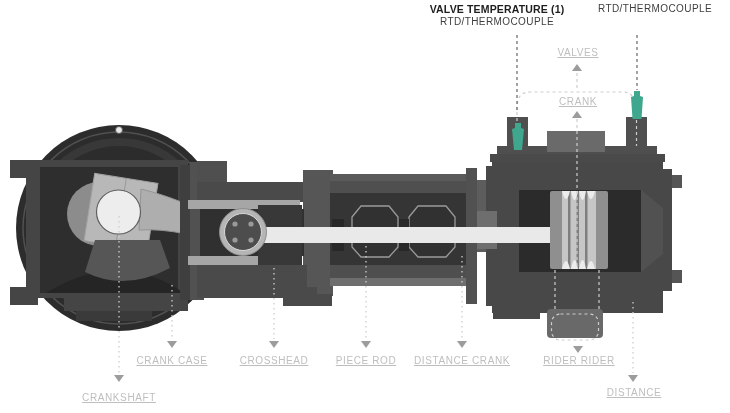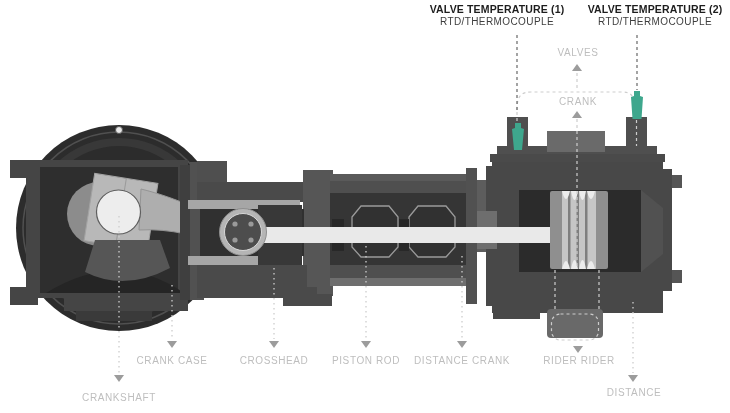--- a/index.html
+++ b/index.html
@@ -5,21 +5,21 @@
   html,body{margin:0;padding:0;background:#fff;}
   .stage{
     position:relative;width:730px;height:413px;overflow:hidden;
     background:var(--background,#fff);
     font-family:"Liberation Sans",sans-serif;
   }
   .stage svg{position:absolute;left:0;top:0;}
   .lbl{
     position:absolute;transform:translateX(-50%);
     font-size:10px;line-height:12px;letter-spacing:.06em;
-    color:var(--label-gray,#bebebe);white-space:nowrap;
+    color:var(--label-gray,#bebebe);white-space:nowrap;text-decoration:underline;
   }
   .anno{
     position:absolute;transform:translateX(-50%);
     text-align:center;white-space:nowrap;
   }
   .anno .t{
     font-size:10.5px;line-height:13px;font-weight:bold;
     letter-spacing:.015em;color:var(--title-dark,#1d1d1d);
   }
   .anno .s{
@@ -195,26 +195,25 @@
     <g>
       <polygon class="sensor" points="634,91 640,91 640,96 643,97 641.5,119 632.5,119 631,97 634,96"></polygon>
     </g>
   </svg>
 
   <div class="anno" style="left:497px;top:3px">
     <div class="t">VALVE TEMPERATURE (1)</div>
     <div class="s">RTD/THERMOCOUPLE</div>
   </div>
   <div class="anno" style="left:655px;top:3px">
-    <div class="t">VALVE TEMPERATURE (2)</div>
     <div class="s">RTD/THERMOCOUPLE</div>
   </div>
 
   <div class="lbl" style="left:578px;top:47px">VALVES</div>
   <div class="lbl" style="left:578px;top:96px">CRANK</div>
   <div class="lbl" style="left:119px;top:392px">CRANKSHAFT</div>
   <div class="lbl" style="left:172px;top:355px">CRANK CASE</div>
   <div class="lbl" style="left:274px;top:355px">CROSSHEAD</div>
-  <div class="lbl" style="left:366px;top:355px">PISTON ROD</div>
+  <div class="lbl" style="left:366px;top:355px">PIECE ROD</div>
   <div class="lbl" style="left:462px;top:355px">DISTANCE CRANK</div>
   <div class="lbl" style="left:579px;top:355px">RIDER RIDER</div>
   <div class="lbl" style="left:634px;top:387px">DISTANCE</div>
 </div>
 
 </body></html>

